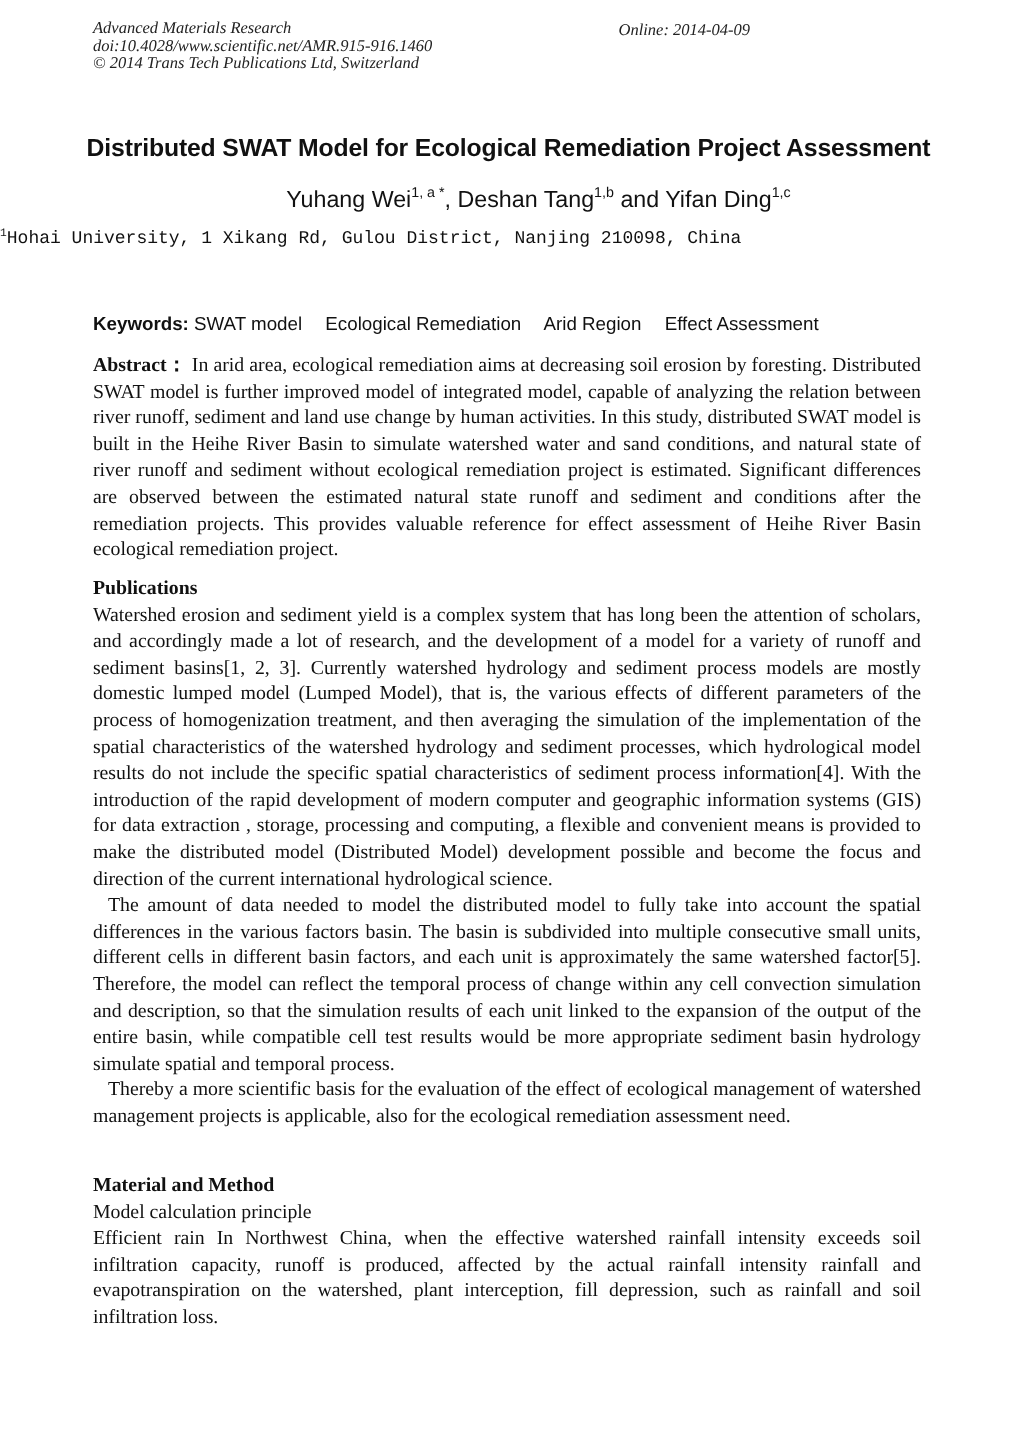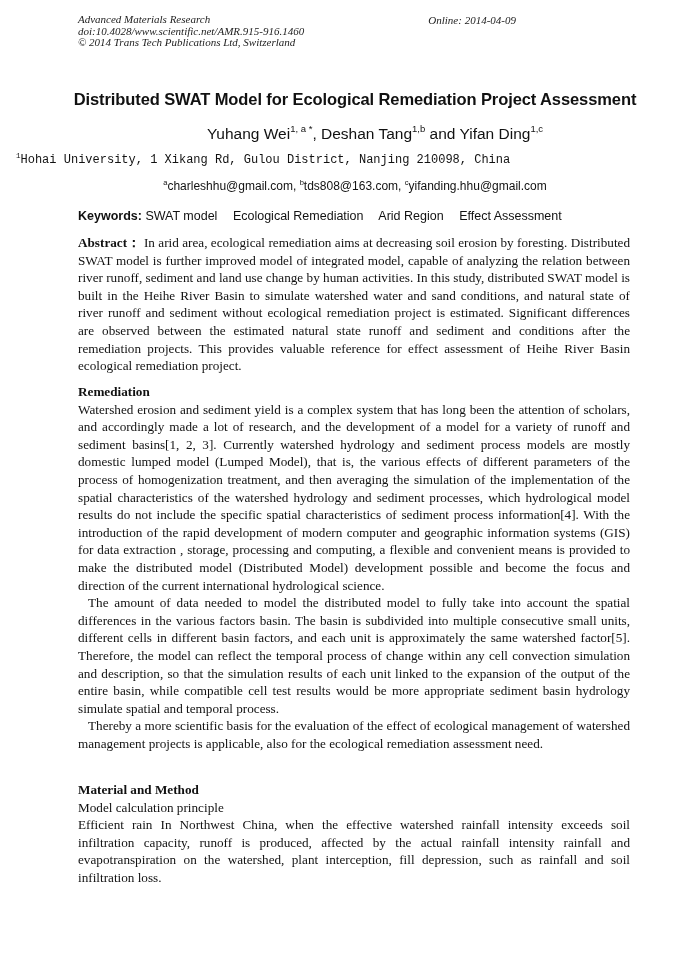--- a/index.html
+++ b/index.html
@@ -1,17 +1,17 @@
 <!DOCTYPE html>
 <html><head>
   <meta charset="utf-8">
   <style>
     html, body { margin: 0; padding: 0; background: #ffffff; }
     body { width: 678px; height: 959px; position: relative; overflow: hidden; color: #111; }
-    .page { position: absolute; left: 16px; top: 0; width: 562px; height: 959px; }
+    .page { position: absolute; left: 0; top: 0; width: 562px; height: 959px; }
     .meta { position: absolute; left: 62px; top: 14px; font-family: "Liberation Serif", serif; font-style: italic; font-size: 11px; line-height: 11.5px; color: #222; }
     .online { position: absolute; right: 62px; top: 14px; font-family: "Liberation Serif", serif; font-style: italic; font-size: 11px; color: #222; }
     .title { position: absolute; left: 0; width: 678px; top: 90px; text-align: center; font-family: "Liberation Sans", sans-serif; font-weight: bold; font-size: 16.5px; letter-spacing: -0.1px; }
     .authors { position: absolute; left: 0; width: 678px; top: 123px; text-align: center; font-family: "Liberation Sans", sans-serif; font-size: 15.5px; padding-left: 20px; }
     .authors sup { font-size: 9.5px; vertical-align: 7px; }
     .affil { position: absolute; left: 0; width: 678px; top: 152px; text-align: left; font-family: Liberation Mono, monospace; font-size: 12px; }
     .emails { position: absolute; left: 0; width: 678px; top: 178px; text-align: center; font-family: "Liberation Sans", sans-serif; font-size: 12px; }
     .affil sup, .emails sup { font-size: 7.5px; vertical-align: 5px; }
     .keywords { position: absolute; left: 62px; top: 209px; font-family: "Liberation Sans", sans-serif; font-size: 12.5px; }
     .keywords b { font-weight: bold; }
@@ -40,38 +40,35 @@
   <div class="title">Distributed SWAT Model for Ecological Remediation Project Assessment</div>
 
   <div class="authors">
     <span>Yuhang Wei</span><sup>1, a *</sup><span>, </span><span>Deshan Tang</span><sup>1,b</sup><span> and </span><span>Yifan Ding</span><sup>1,c</sup>
   </div>
 
   <div class="affil">
     <sup>1</sup><span>Hohai University, 1 Xikang Rd, Gulou District, Nanjing 210098, China</span>
   </div>
 
-  <div class="emails">
-    <sup>a</sup><span>charleshhu@gmail.com</span><span>, </span><sup>b</sup><span>tds808@163.com</span><span>, </span><sup>c</sup><span>yifanding.hhu@gmail.com</span>
-  </div>
 
   <div class="keywords">
     <b>Keywords:</b>
     <span class="kw">SWAT model</span>
     <span class="kw">Ecological Remediation</span>
     <span class="kw">Arid Region</span>
     <span class="kw">Effect Assessment</span>
   </div>
 
   <div class="body abstract">
     <p><b>Abstract：</b><span> In arid area, ecological remediation aims at decreasing soil erosion by foresting. Distributed SWAT model is further improved model of integrated model, capable of analyzing the relation between river runoff, sediment and land use change by human activities. In this study, distributed SWAT model is built in the Heihe River Basin to simulate watershed water and sand conditions, and natural state of river runoff and sediment without ecological remediation project is estimated. Significant differences are observed between the estimated natural state runoff and sediment and conditions after the remediation projects. This provides valuable reference for effect assessment of Heihe River Basin ecological remediation project.</span></p>
   </div>
 
   <div class="body intro">
-    <h2>Remediation</h2>
+    <h2>Publications</h2>
     <p>Watershed erosion and sediment yield is a complex system that has long been the attention of scholars, and accordingly made a lot of research, and the development of a model for a variety of runoff and sediment basins[1, 2, 3]. Currently watershed hydrology and sediment process models are mostly domestic lumped model (Lumped Model), that is, the various effects of different parameters of the process of homogenization treatment, and then averaging the simulation of the implementation of the spatial characteristics of the watershed hydrology and sediment processes, which hydrological model results do not include the specific spatial characteristics of sediment process information[4]. With the introduction of the rapid development of modern computer and geographic information systems (GIS) for data extraction , storage, processing and computing, a flexible and convenient means is provided to make the distributed model (Distributed Model) development possible and become the focus and direction of the current international hydrological science.</p>
     <p class="indent">The amount of data needed to model the distributed model to fully take into account the spatial differences in the various factors basin. The basin is subdivided into multiple consecutive small units, different cells in different basin factors, and each unit is approximately the same watershed factor[5]. Therefore, the model can reflect the temporal process of change within any cell convection simulation and description, so that the simulation results of each unit linked to the expansion of the output of the entire basin, while compatible cell test results would be more appropriate sediment basin hydrology simulate spatial and temporal process.</p>
     <p class="indent">Thereby a more scientific basis for the evaluation of the effect of ecological management of watershed management projects is applicable, also for the ecological remediation assessment need.</p>
   </div>
 
   <div class="body method">
     <h2>Material and Method</h2>
     <p>Model calculation principle</p>
     <p>Efficient rain In Northwest China, when the effective watershed rainfall intensity exceeds soil infiltration capacity, runoff is produced, affected by the actual rainfall intensity rainfall and evapotranspiration on the watershed, plant interception, fill depression, such as rainfall and soil infiltration loss.</p>
   </div>

